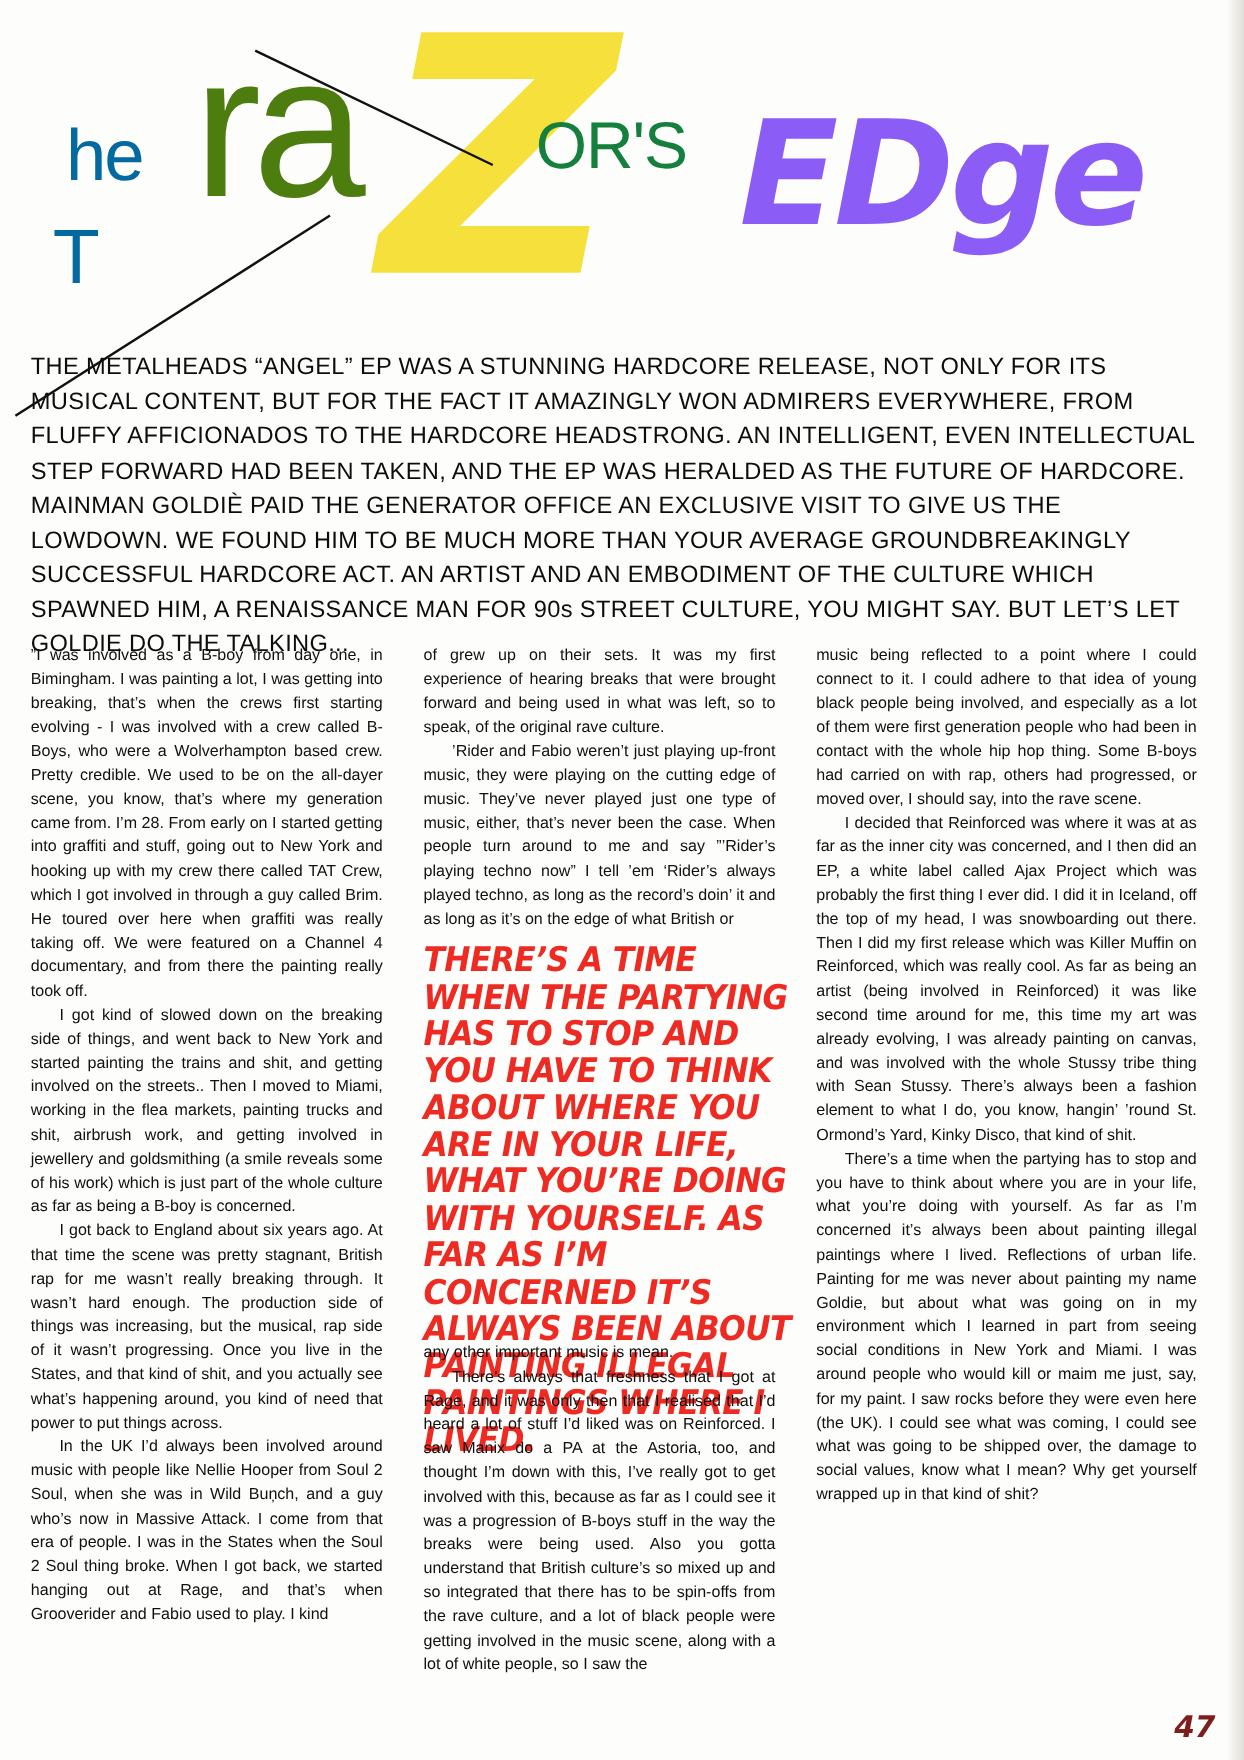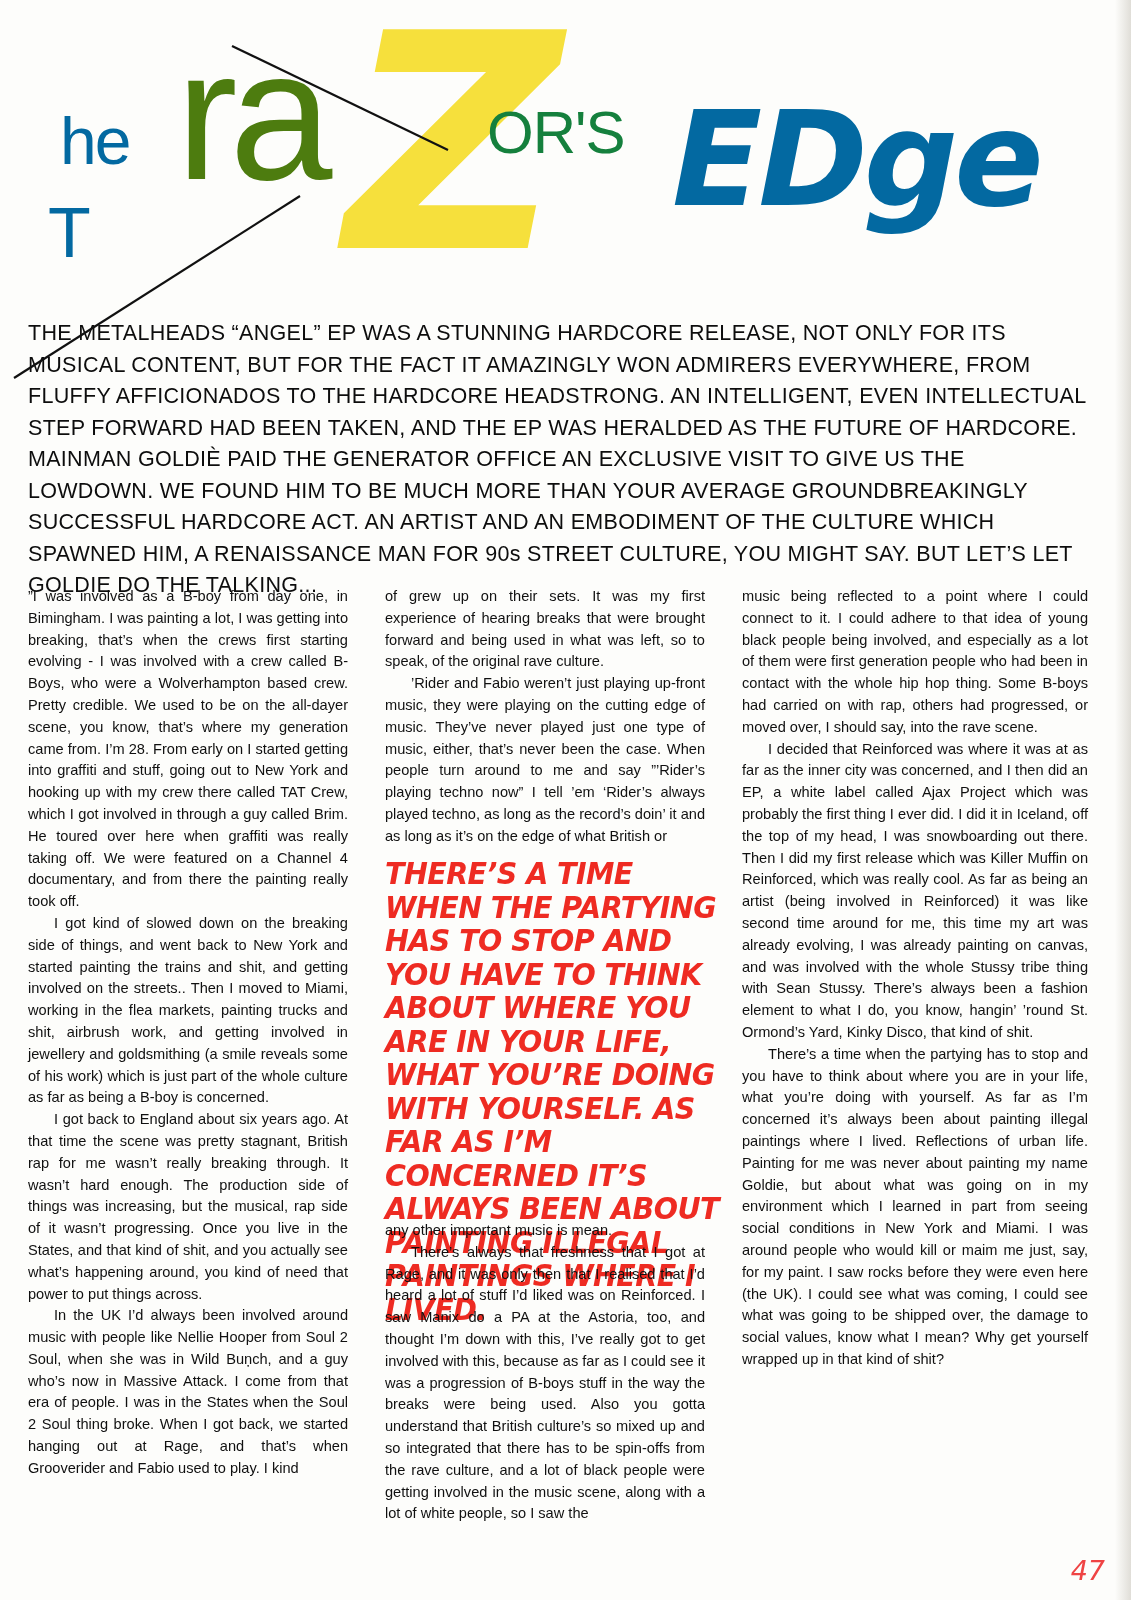--- a/index.html
+++ b/index.html
@@ -83,21 +83,21 @@
     z-index: 5;
     letter-spacing: -1px;
   }
   .mh-edge {
     position: absolute;
     left: 672px;
     top: 82px;
     font-size: 132px;
     font-weight: 700;
     font-style: italic;
-    color: #0369a1;
+    color: #8b5cf6;
     letter-spacing: -4px;
     z-index: 5;
     font-family: "DejaVu Sans", sans-serif;
   }
   .mh-line {
     position: absolute;
     left: 0;
     top: 0;
     width: 1131px;
     height: 400px;
@@ -174,23 +174,23 @@
     transform: scaleX(0.92);
     transform-origin: left top;
   }
 
   
   .folio {
     position: absolute;
     right: 26px;
     bottom: 14px;
     font-size: 27px;
-    font-weight: 400;
-    font-style: italic;
-    color: #ef4444;
+    font-weight: 700;
+    font-style: italic;
+    color: #7f1d1d;
     font-family: "DejaVu Sans", sans-serif;
   }
   .edge-shadow {
     position: absolute;
     right: 0;
     top: 0;
     width: 16px;
     height: 1600px;
     background: linear-gradient(to right, rgba(0,0,0,0.0), rgba(120,110,90,0.22));
     pointer-events: none;

